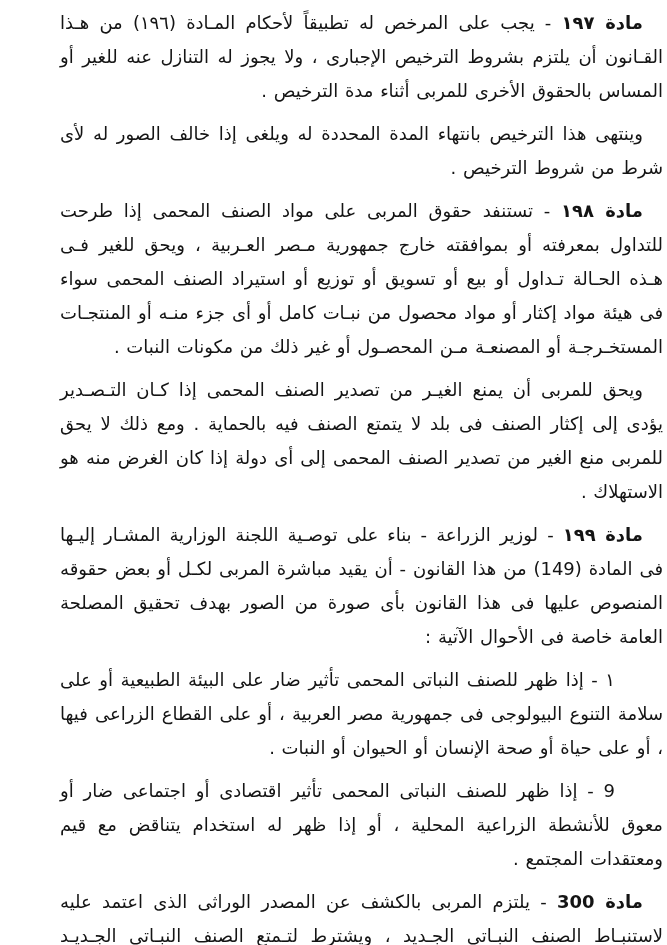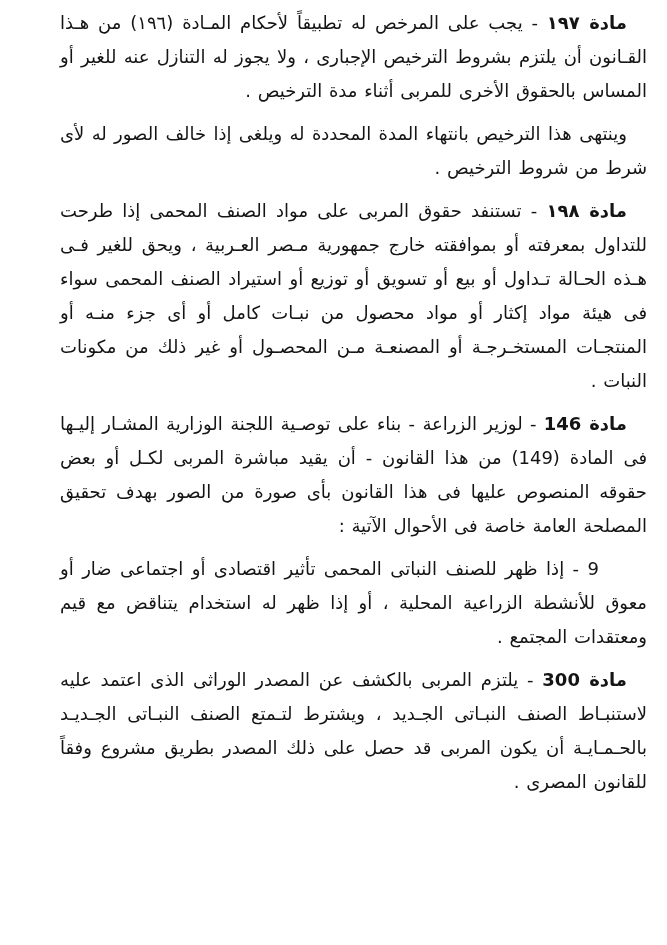--- a/index.html
+++ b/index.html
@@ -12,21 +12,21 @@
     height: 945px;
     overflow: hidden;
     font-family: "DejaVu Sans", sans-serif;
     color: #141414;
     direction: rtl;
   }
   .page {
     box-sizing: border-box;
     width: 614px;
     height: 945px;
-    padding: 6px 20px 0 7px;
+    padding: 6px 4px 0 7px;
     background: #ffffff;
   }
   .para {
     margin: 0 0 9px 0;
     font-size: 18px;
     line-height: 34px;
     text-align: justify;
     text-indent: 20px;
     word-spacing: 1px;
   }
@@ -41,21 +41,23 @@
 <body>
 
 <div class="page">
 
   <p class="para"><b class="art">مادة ١٩٧</b> <span>- يجب على المرخص له تطبيقاً لأحكام المـادة (١٩٦) من هـذا القـانون أن يلتزم بشروط الترخيص الإجبارى ، ولا يجوز له التنازل عنه للغير أو المساس بالحقوق الأخرى للمربى أثناء مدة الترخيص .</span></p>
 
   <p class="para"><span>وينتهى هذا الترخيص بانتهاء المدة المحددة له ويلغى إذا خالف الصور له لأى شرط من شروط الترخيص .</span></p>
 
   <p class="para"><b class="art">مادة ١٩٨</b> <span>- تستنفد حقوق المربى على مواد الصنف المحمى إذا طرحت للتداول بمعرفته أو بموافقته خارج جمهورية مـصر العـربية ، ويحق للغير فـى هـذه الحـالة تـداول أو بيع أو تسويق أو توزيع أو استيراد الصنف المحمى سواء فى هيئة مواد إكثار أو مواد محصول من نبـات كامل أو أى جزء منـه أو المنتجـات المستخـرجـة أو المصنعـة مـن المحصـول أو غير ذلك من مكونات النبات .</span></p>
 
+  <p class="para"><span>ويحق للمربى أن يمنع الغيـر من تصدير الصنف المحمى إذا كـان التـصـدير يؤدى إلى إكثار الصنف فى بلد لا يتمتع الصنف فيه بالحماية . ومع ذلك لا يحق للمربى منع الغير من تصدير الصنف المحمى إلى أى دولة إذا كان الغرض منه هو الاستهلاك .</span></p>
 
-  <p class="para"><b class="art">مادة 146</b> <span>- لوزير الزراعة - بناء على توصـية اللجنة الوزارية المشـار إليـها فى المادة (149) من هذا القانون - أن يقيد مباشرة المربى لكـل أو بعض حقوقه المنصوص عليها فى هذا القانون بأى صورة من الصور بهدف تحقيق المصلحة العامة خاصة فى الأحوال الآتية :</span></p>
+  <p class="para"><b class="art">مادة ١٩٩</b> <span>- لوزير الزراعة - بناء على توصـية اللجنة الوزارية المشـار إليـها فى المادة (149) من هذا القانون - أن يقيد مباشرة المربى لكـل أو بعض حقوقه المنصوص عليها فى هذا القانون بأى صورة من الصور بهدف تحقيق المصلحة العامة خاصة فى الأحوال الآتية :</span></p>
 
+  <p class="para item"><span>١ - إذا ظهر للصنف النباتى المحمى تأثير ضار على البيئة الطبيعية أو على سلامة التنوع البيولوجى فى جمهورية مصر العربية ، أو على القطاع الزراعى فيها ، أو على حياة أو صحة الإنسان أو الحيوان أو النبات .</span></p>
 
   <p class="para item"><span>9 - إذا ظهر للصنف النباتى المحمى تأثير اقتصادى أو اجتماعى ضار أو معوق للأنشطة الزراعية المحلية ، أو إذا ظهر له استخدام يتناقض مع قيم ومعتقدات المجتمع .</span></p>
 
   <p class="para"><b class="art">مادة 300</b> <span>- يلتزم المربى بالكشف عن المصدر الوراثى الذى اعتمد عليه لاستنبـاط الصنف النبـاتى الجـديد ، ويشترط لتـمتع الصنف النبـاتى الجـديـد بالحـمـايـة أن يكون المربى قد حصل على ذلك المصدر بطريق مشروع وفقاً للقانون المصرى .</span></p>
 
 </div>
 
 </body></html>

